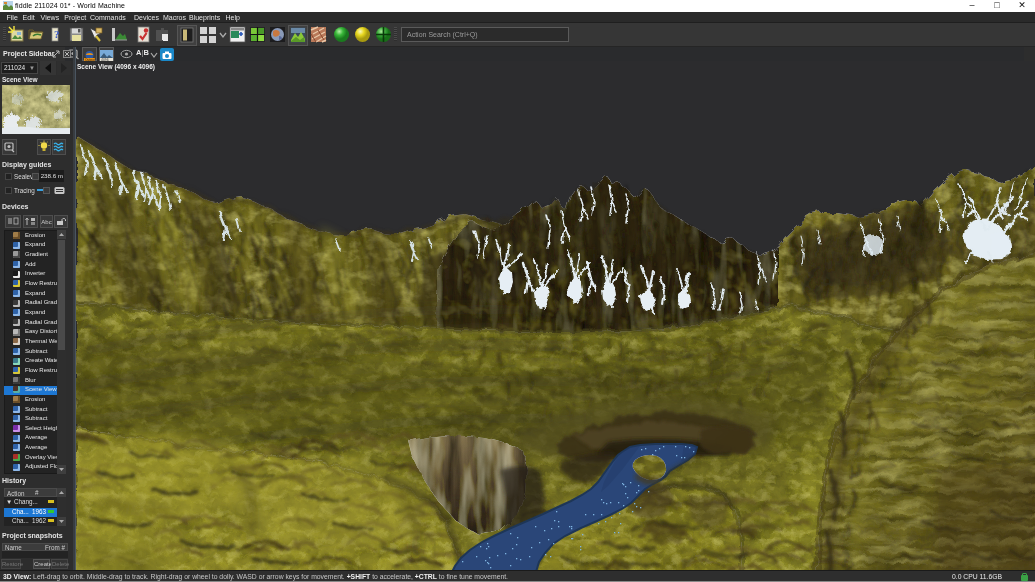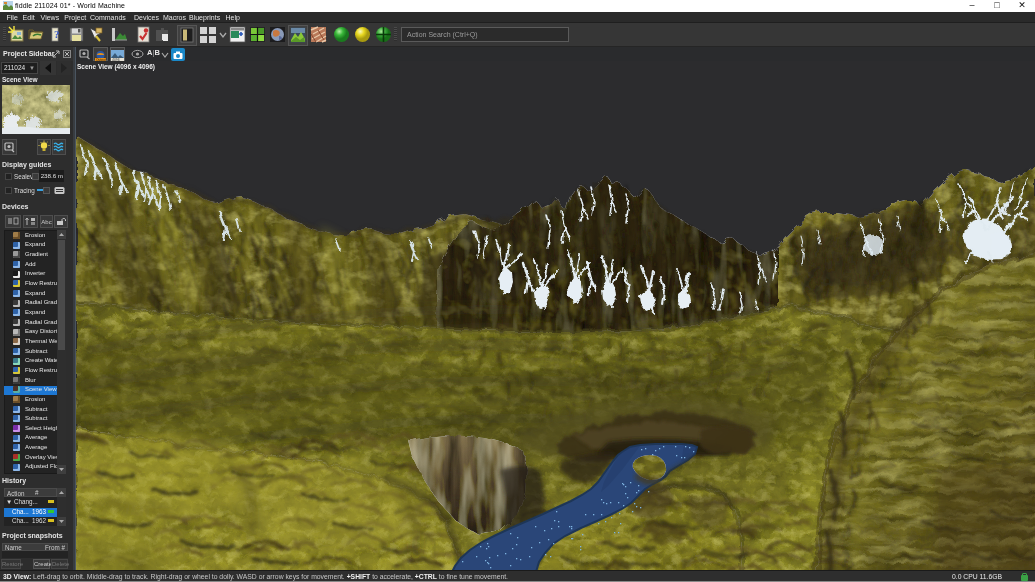--- a/index.html
+++ b/index.html
@@ -22,21 +22,21 @@
 .grip { position:absolute; top:27px; width:3px; height:14px; background:repeating-linear-gradient(#4a4a4a 0 1px, #2e2e2e 1px 2px); }
 
 #hdrrow { left:0; top:47px; width:1035px; height:14px; background:#2d2d2d; }
 #sbheader { position:absolute; left:0; top:0; width:73px; height:14px; background:#313131; color:#e8e8e8; font-size:7px; font-weight:bold; padding:3px 0 0 3px; }
 
 #sidebar { left:0; top:61px; width:73px; height:509px; background:#2d2d2d; color:#ddd; font-size:8px; }
 #divider { left:73px; top:47px; width:3px; height:523px; background:#383c40; border-right:1px solid #4a5560; }
 .sbtn { position:absolute; background:#383838; border:1px solid #4e4e4e; }
 .sectlbl { position:absolute; color:#e2e2e2; font-size:7px; font-weight:bold; white-space:nowrap; }
 
-#vptoolbar { position:absolute; left:76px; top:47px; width:959px; height:14px; background:#2a2b2d; }
+#vptoolbar { position:absolute; left:65px; top:47px; width:959px; height:14px; background:#2a2b2d; }
 #viewport { left:76px; top:61px; width:959px; height:509px; background:#2c2c2e; }
 #svlabel { position:absolute; left:77px; top:63px; color:#f0f0f0; font-size:6.5px; font-weight:bold; z-index:5; }
 
 #statusbar { left:0; top:570px; width:1035px; height:12px; background:#2e2e2e; border-top:1px solid #1a1a1a; color:#c8c8c8; font-size:6.8px; line-height:11px; }
 #statusbar b { color:#f2f2f2; }
 </style>
 </head>
 <body>
 <div id="app">
 

